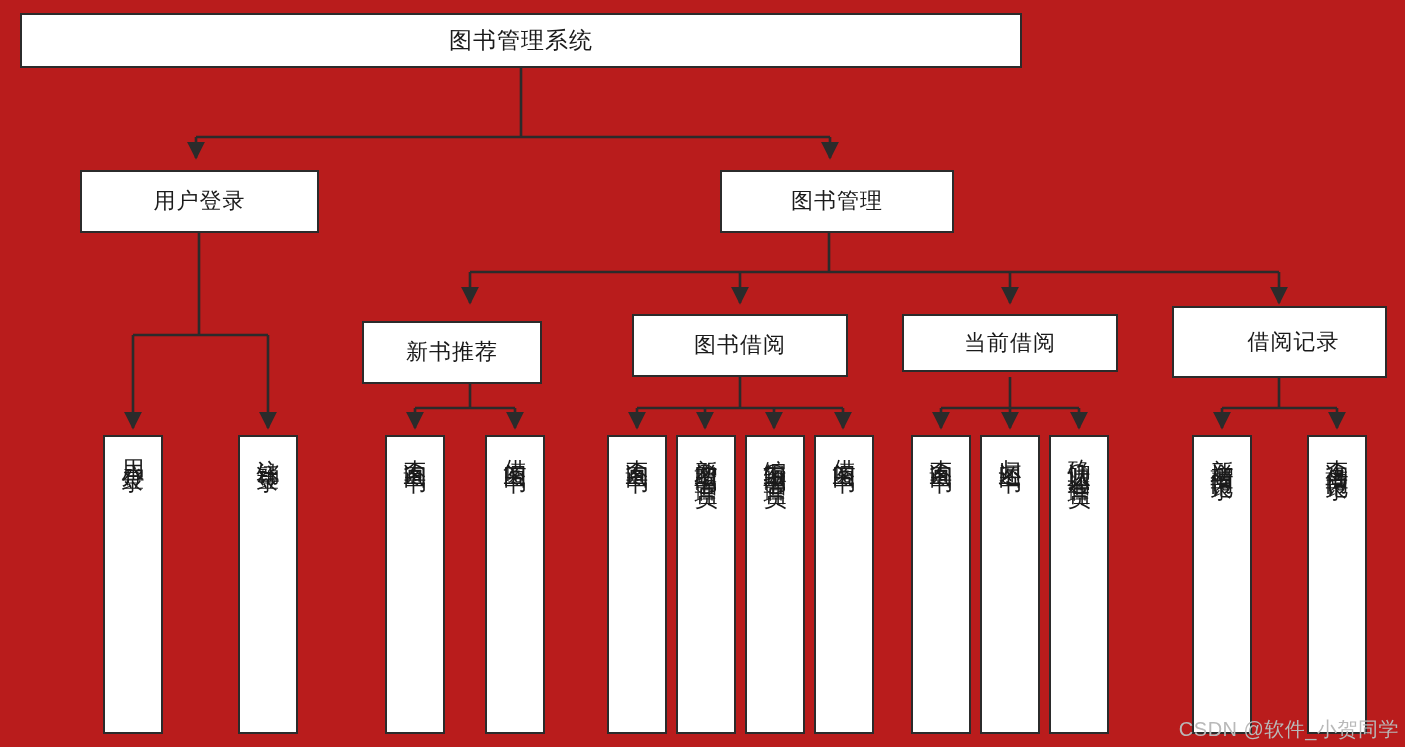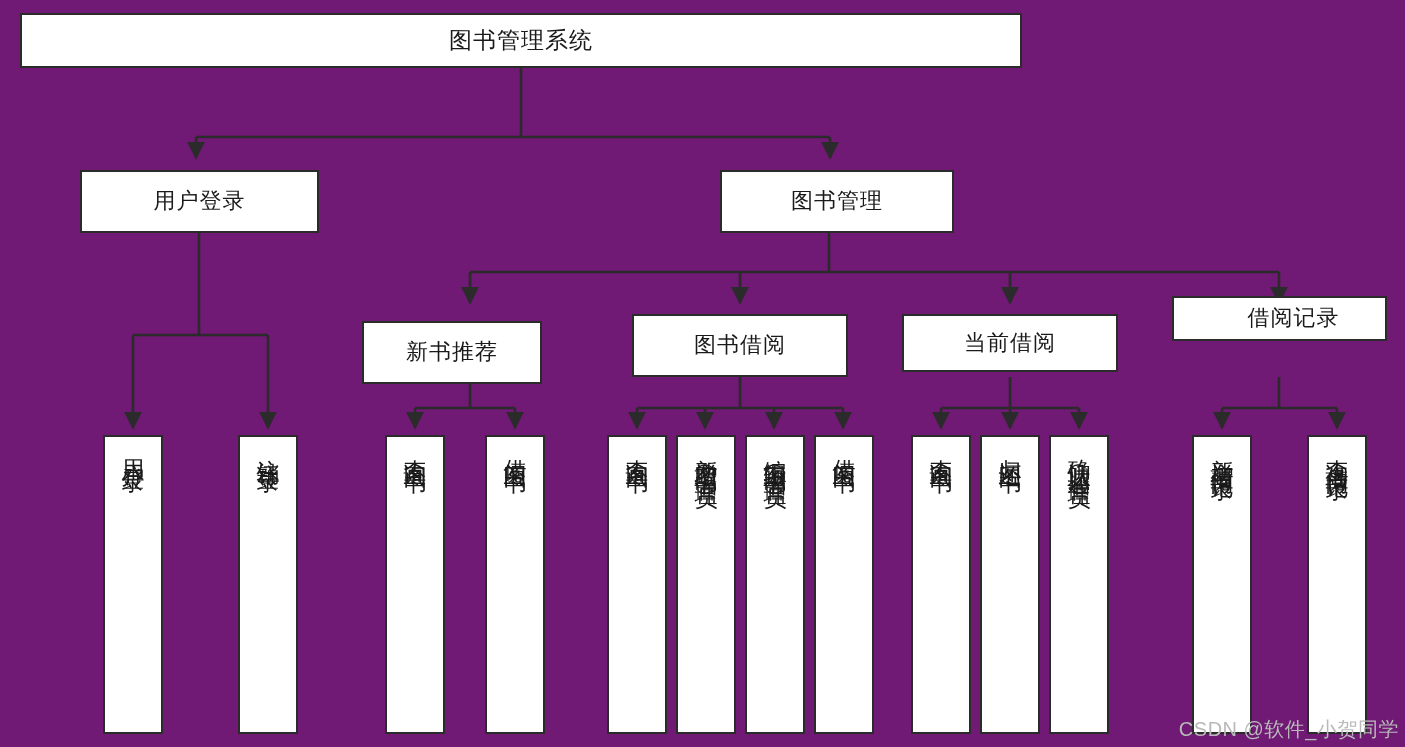--- a/index.html
+++ b/index.html
@@ -5,21 +5,21 @@
 <style>
   html,body{margin:0;padding:0;background:#ffffff;}
   body{
     font-family:"Liberation Sans","DejaVu Sans",sans-serif;
     width:1405px;height:747px;
     overflow:hidden;
   }
   #diagram-root{
     position:relative;
     width:1405px;height:747px;
-    background:#701a75;
+    background:#b91c1c;
   }
   svg#edges{
     position:absolute;left:0;top:0;
     width:1405px;height:747px;
     pointer-events:none;
   }
   .node{
     position:absolute;
     box-sizing:border-box;
     border:2px solid #2b2b2b;
@@ -138,21 +138,21 @@
   </div>
 
   <div class="node h-node" style="left:632px;top:314px;width:216px;height:63px;">
     <span class="node-label">图书借阅</span>
   </div>
 
   <div class="node h-node" style="left:902px;top:314px;width:216px;height:58px;">
     <span class="node-label">当前借阅</span>
   </div>
 
-  <div class="node h-node" style="left:1172px;top:296px;width:215px;height:45px;padding-left:28px;">
+  <div class="node h-node" style="left:1172px;top:306px;width:215px;height:72px;padding-left:28px;">
     <span class="node-label">借阅记录</span>
   </div>
 
   <div class="node v-node" style="left:103px;top:435px;width:60px;height:299px;">
     <span class="node-label">用户登录</span>
   </div>
   <div class="node v-node" style="left:238px;top:435px;width:60px;height:299px;">
     <span class="node-label">注销登录</span>
   </div>
 

